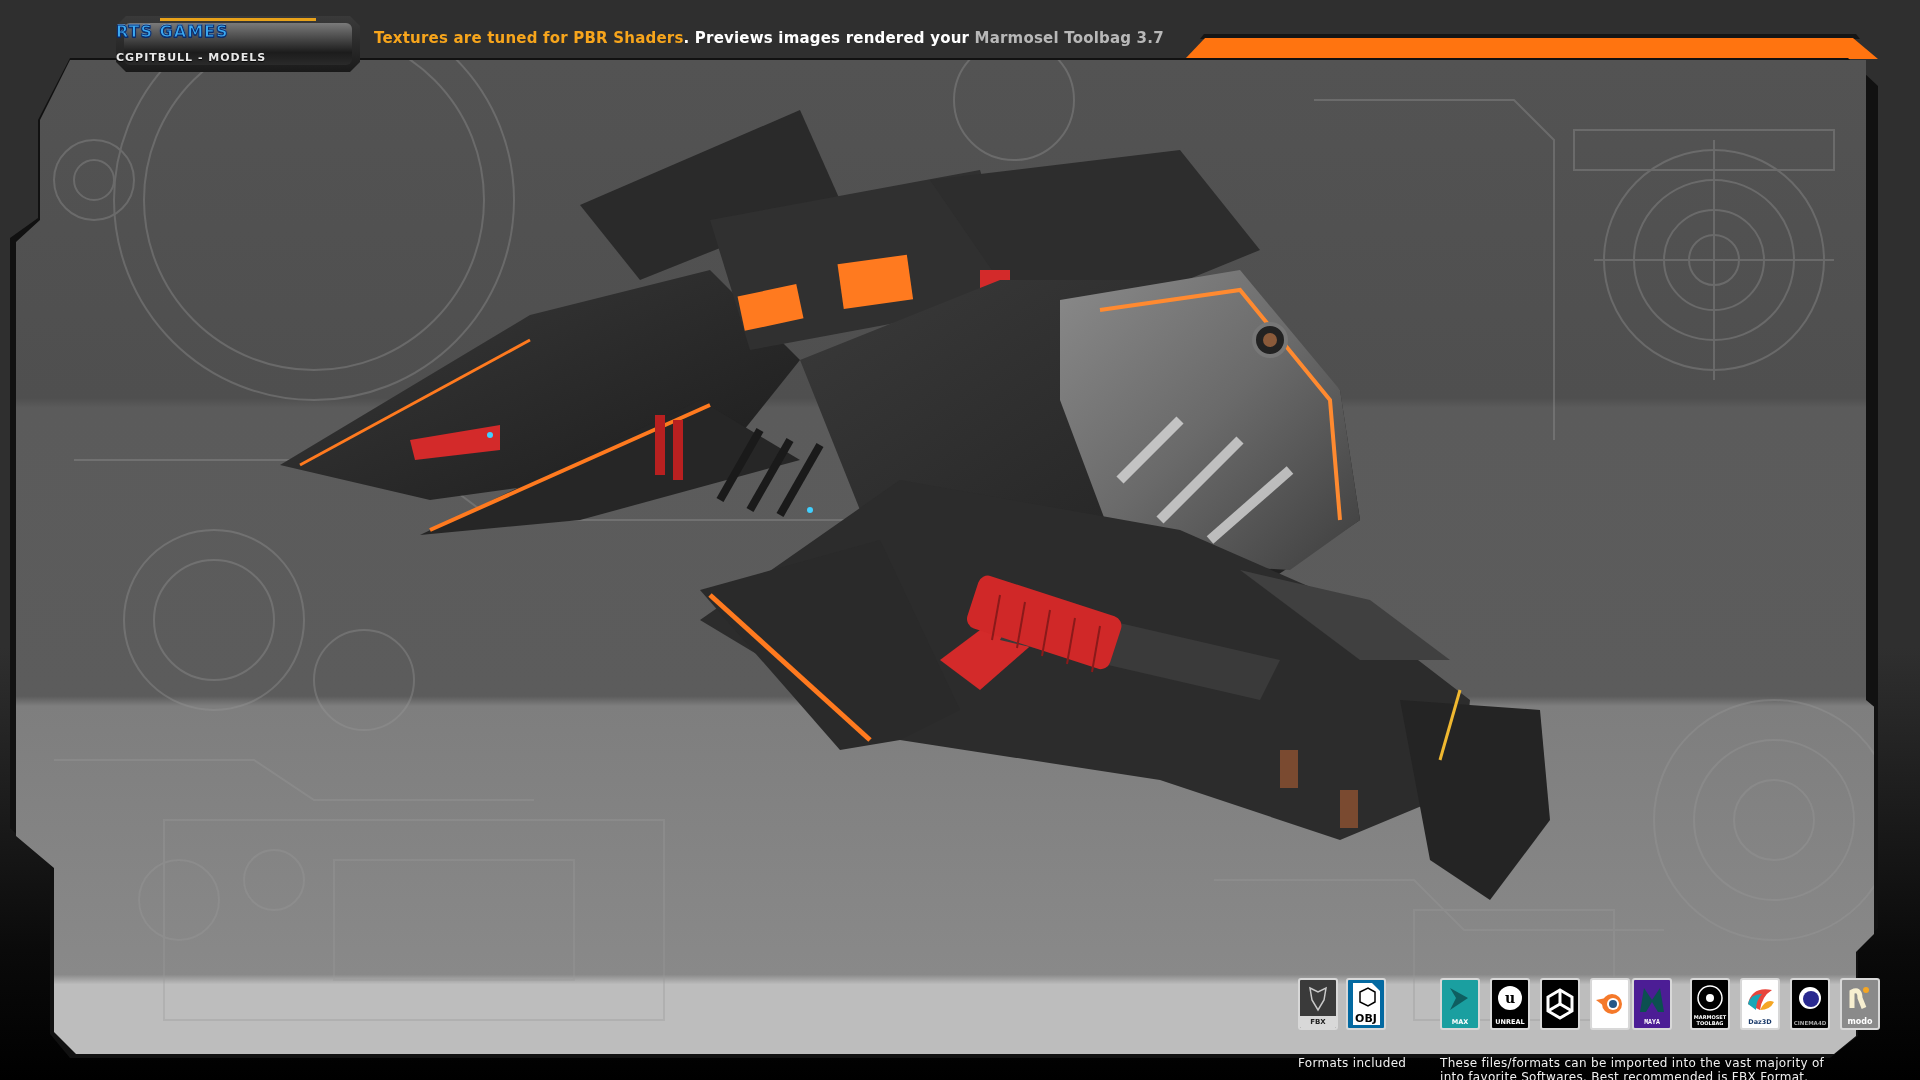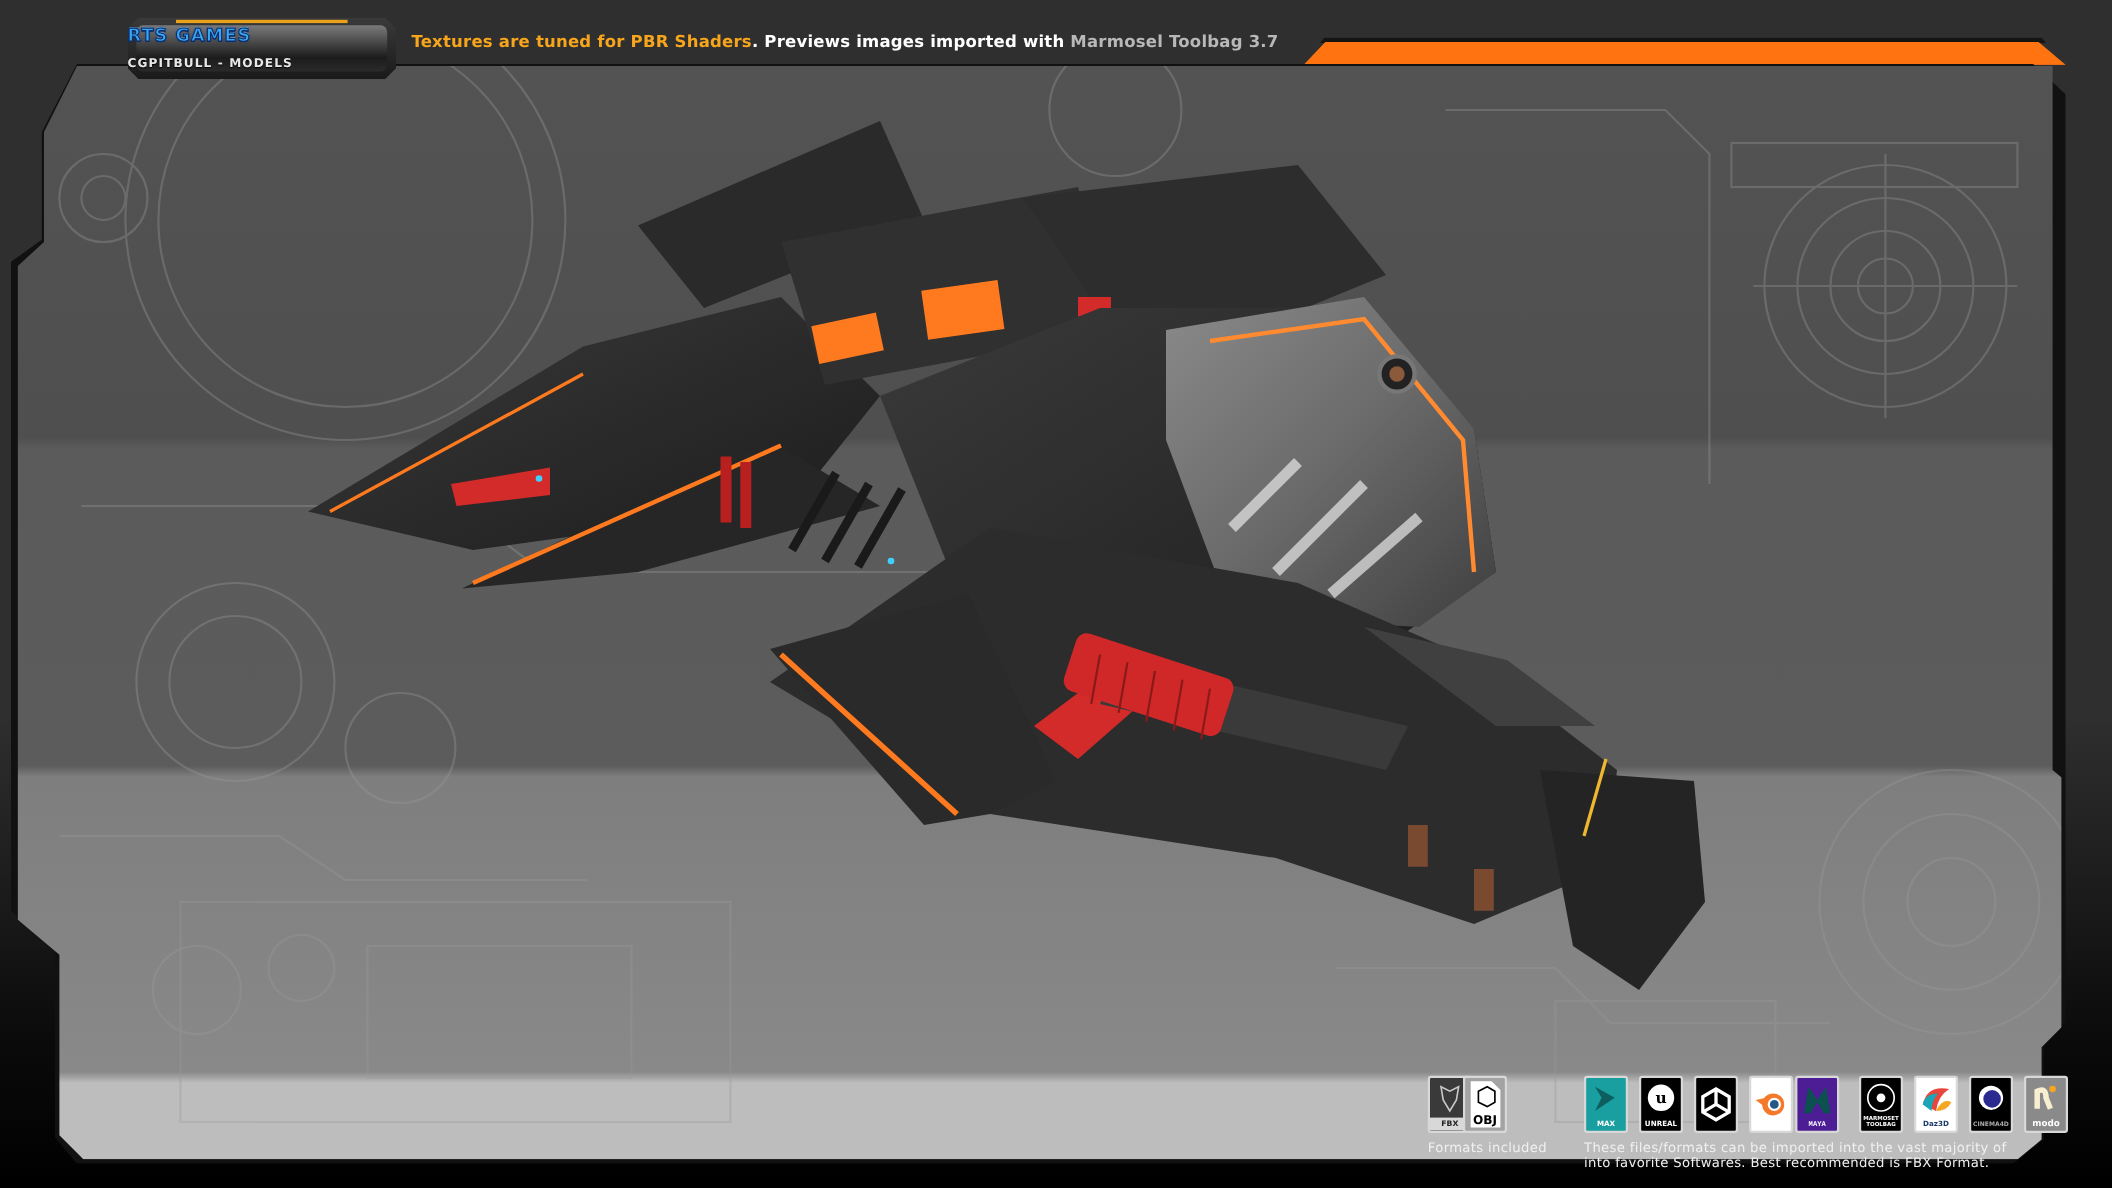--- a/index.html
+++ b/index.html
@@ -75,20 +75,21 @@
   
   .fmt-group { position:absolute; left:1298px; top:978px; }
   .sw-group { position:absolute; left:1440px; top:978px; }
   .icon-tile {
     position:absolute; top:0; width:40px; height:52px; border:2px solid #d8d8d8; border-radius:3px;
     box-sizing:border-box; overflow:hidden;
   }
   .caption {
     position:absolute; color:#f0f0f0; font-size:12px; line-height:15px; white-space:nowrap;
     letter-spacing:.3px;
+    margin-top:20px;
   }
   .tile-label {
     position:absolute; left:0; right:0; bottom:2px; text-align:center; font-size:6.5px; font-weight:bold;
   }
 </style>
 </head>
 <body>
 
 <div class="top-bg"></div>
 
@@ -130,21 +131,21 @@
   </svg>
 </div>
 
 <div class="logo">
   <div class="logo-face"></div>
   <div class="logo-gold"></div>
   <div class="logo-title">RTS GAMES</div>
   <div class="logo-sub">CGPITBULL - MODELS</div>
 </div>
 
-<div class="header-text"><span class="hl">Textures are tuned for PBR Shaders</span><span>. Previews images imported with </span><span class="dim">Marmosel Toolbag 3.7</span></div>
+<div class="header-text"><span class="hl">Textures are tuned for PBR Shaders</span><span>. Previews images rendered your </span><span class="dim">Marmosel Toolbag 3.7</span></div>
 
 <svg class="ship" viewBox="0 0 1290 860" width="1290" height="860">
   <defs>
     <linearGradient id="hull" x1="0" y1="0" x2="1" y2="1">
       <stop offset="0" stop-color="#3a3a3a"></stop>
         <stop offset="1" stop-color="#1c1c1c"></stop>
     </linearGradient>
     <linearGradient id="plate" x1="0" y1="0" x2="1" y2="1">
       <stop offset="0" stop-color="#8a8a8a"></stop>
         <stop offset="0.5" stop-color="#6a6a6a"></stop>
@@ -218,21 +219,21 @@
 </svg>
 
 <div class="fmt-group">
   <div class="icon-tile" style="left:0; background:#3a3a3a;">
     <svg width="36" height="48" viewBox="0 0 36 48">
       <path d="M10 8 L18 12 L26 8 L24 20 L18 30 L12 20 Z" fill="none" stroke="#c8c8c8" stroke-width="1.5"></path>
       <rect x="0" y="36" width="36" height="12" fill="#d8d8d8"></rect>
     </svg>
     <div class="tile-label" style="color:#222; font-size:7px;">FBX</div>
   </div>
-  <div class="icon-tile" style="left:32px; background:#a3a3a3;">
+  <div class="icon-tile" style="left:48px; background:#0369a1;">
     <svg width="36" height="48" viewBox="0 0 36 48">
       <path d="M5 3 L24 3 L32 11 L32 45 L5 45 Z" fill="#fff"></path>
       <path d="M12 12 L20 8 L27 12 L27 22 L20 26 L12 22 Z" fill="none" stroke="#000" stroke-width="1.5"></path>
     </svg>
     <div class="tile-label" style="color:#000; font-size:11px; bottom:3px;">OBJ</div>
   </div>
   <div class="caption" style="left:0; top:58px;">Formats included</div>
 </div>
 
 <div class="sw-group">

